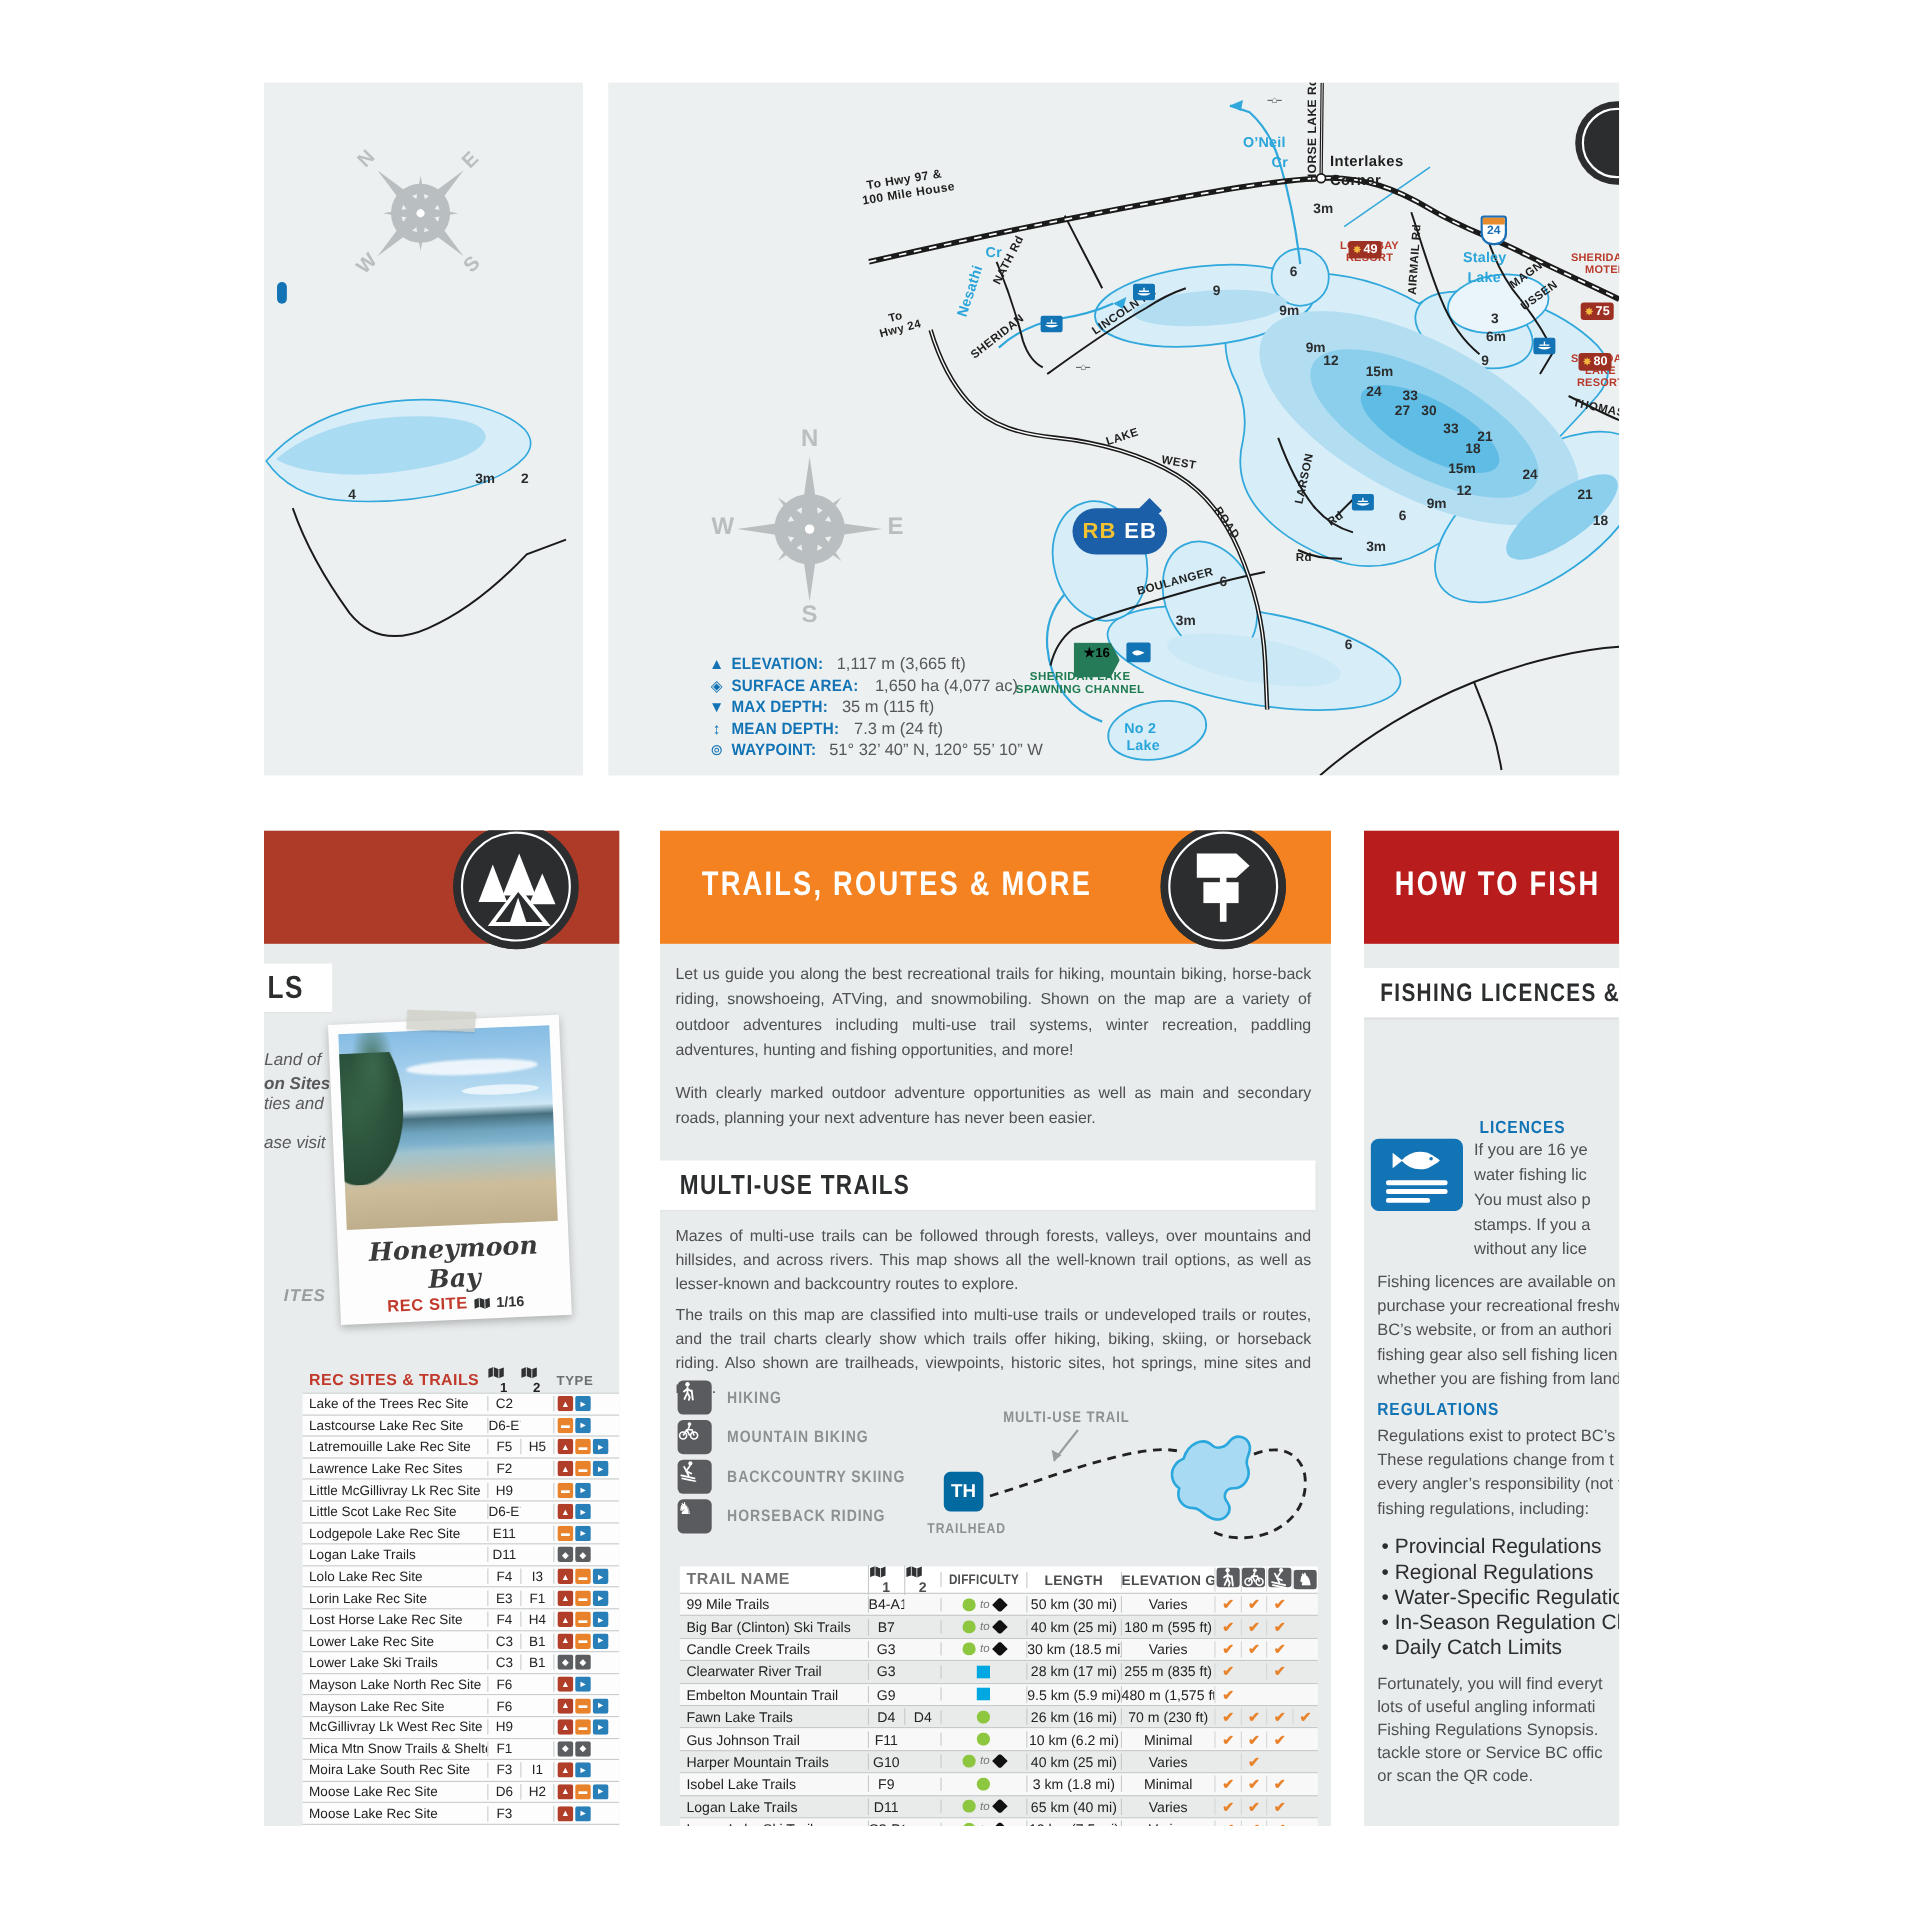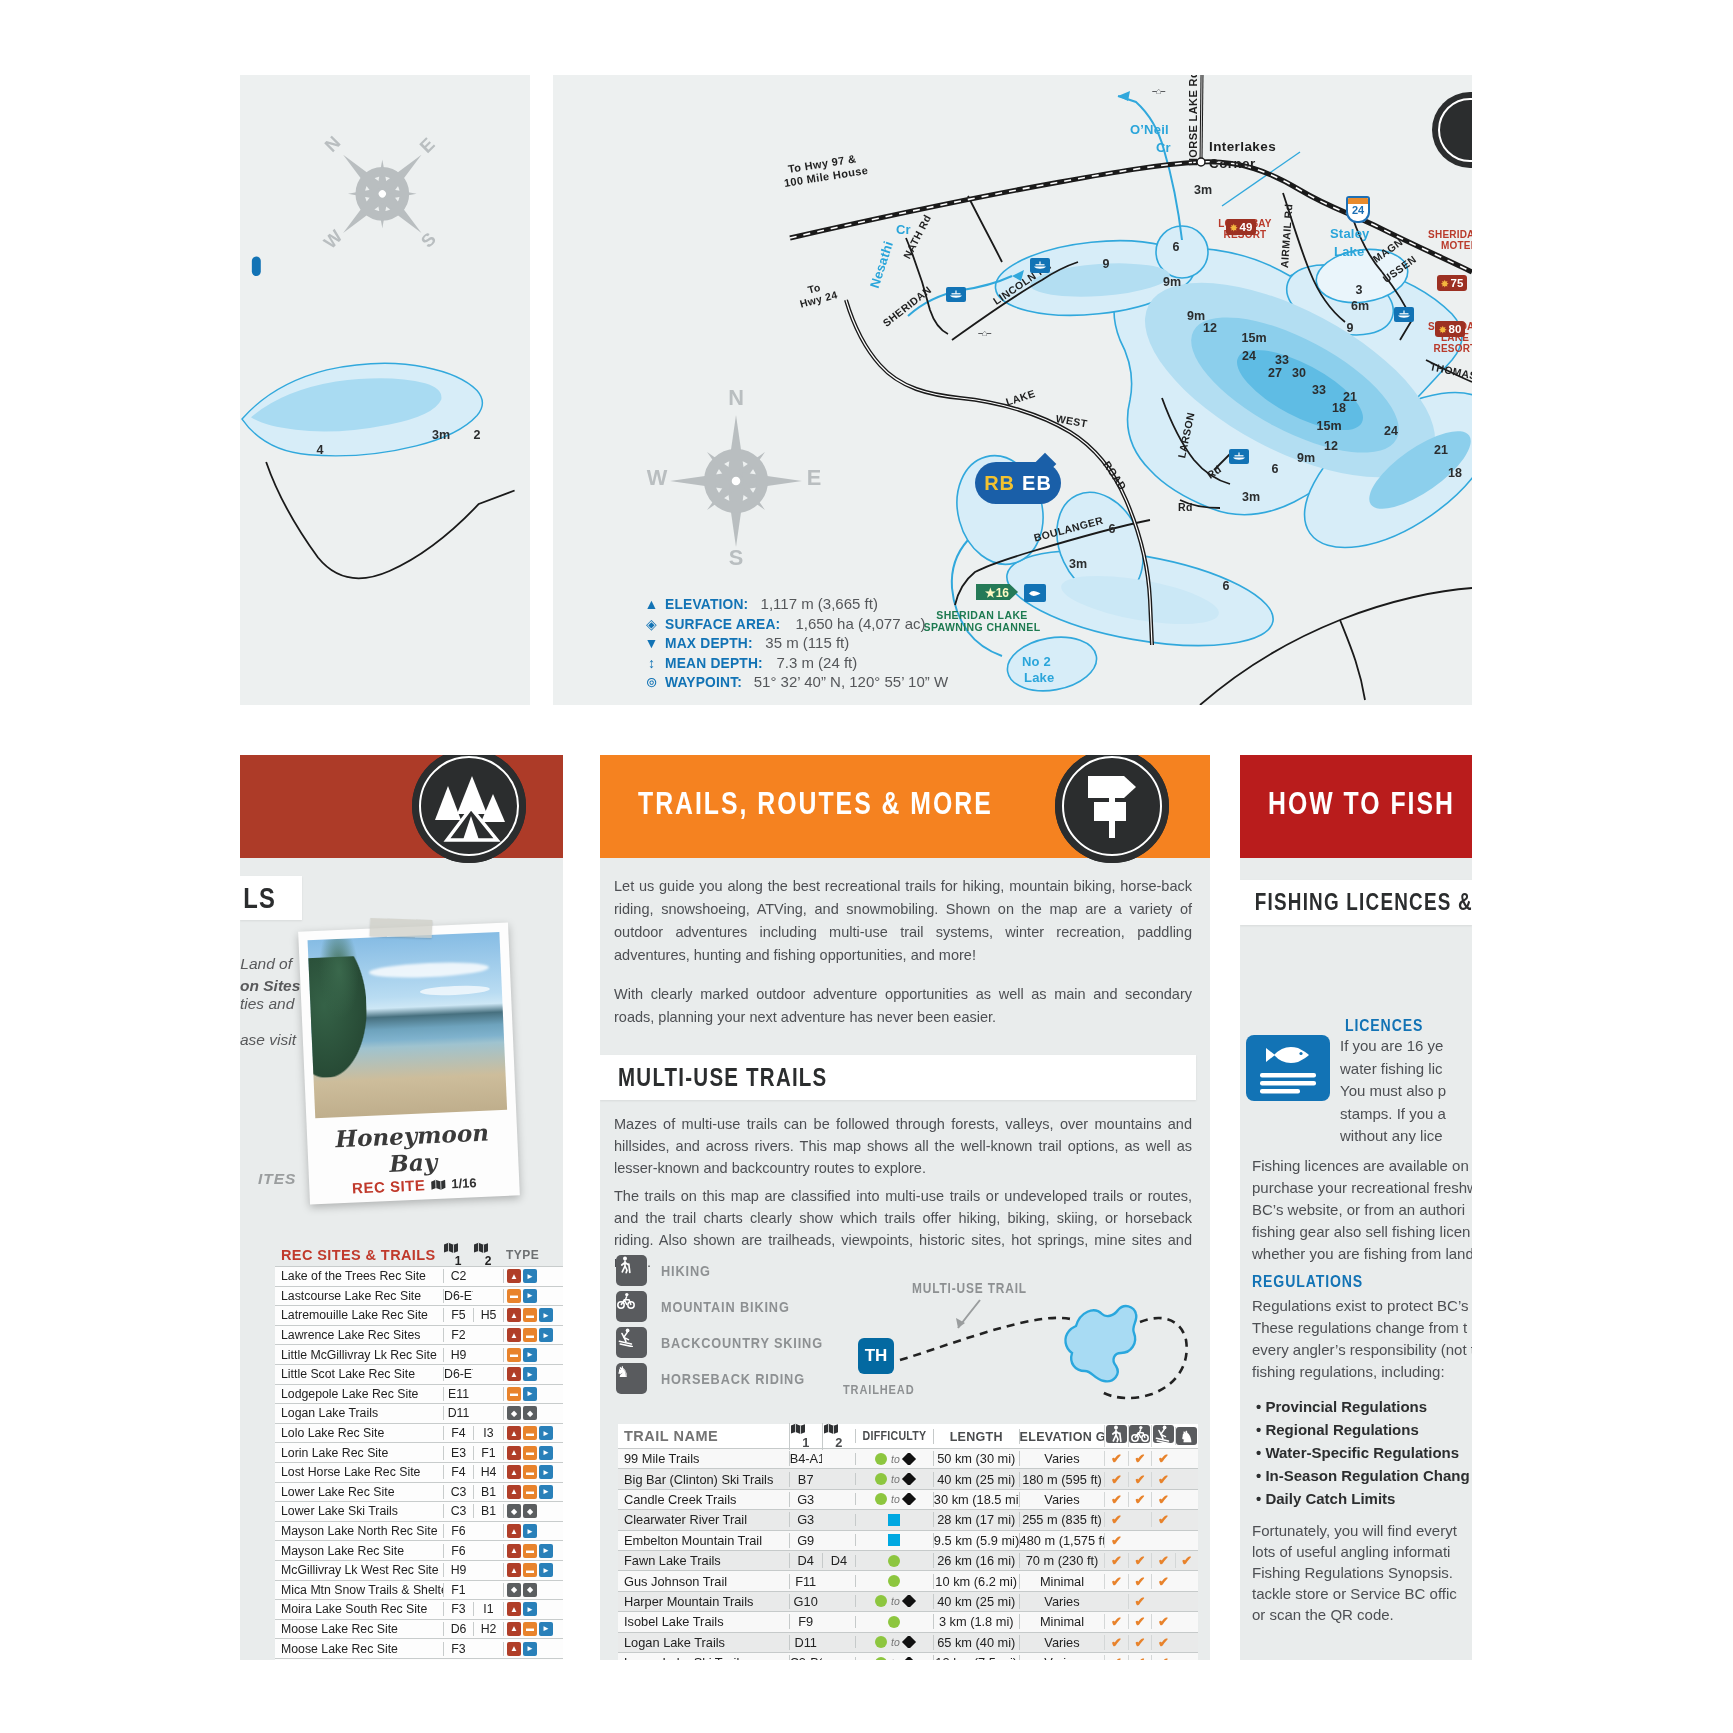--- a/index.html
+++ b/index.html
@@ -19,21 +19,21 @@
   .statline{display:flex;align-items:baseline;gap:5px;height:19.5px;font-size:15px;}
   .statline .ic{color:#1273b5;font-size:14px;width:17px;text-align:center;}
   .statline .lb{color:#1273b5;font-weight:bold;letter-spacing:.2px;transform:scaleX(.92);transform-origin:left;}
   .statline .vl{color:#55575a;white-space:nowrap;}
 
   .badge{position:absolute;background:#9c3022;color:#fff;border-radius:3px;height:16px;line-height:16px;font-size:11.5px;font-weight:bold;padding:0 4px;white-space:nowrap;margin-top:19px;}
   .badge .sun{color:#f4b63f;font-size:9px;margin-right:2px;}
   .shield{position:absolute;width:24px;height:27px;background:#fff;border:2.5px solid #1c6fb5;border-radius:3px 3px 11px 11px;box-sizing:border-box;text-align:center;}
   .shield .top{height:6px;background:#e88b2d;border-radius:1px 1px 0 0;}
   .shield .num{font-size:11px;font-weight:bold;color:#1c6fb5;line-height:13px;}
-  .star16{position:absolute;width:42px;height:16px;background:#257a57;color:#fef9c3;font-weight:bold;font-size:12px;line-height:19px;text-align:center;clip-path:polygon(0 0,80% 0,100% 50%,80% 100%,0 100%);}
+  .star16{position:absolute;width:42px;height:32px;background:#257a57;color:#000000;font-weight:bold;font-size:12px;line-height:19px;text-align:center;clip-path:polygon(0 0,80% 0,100% 50%,80% 100%,0 100%);}
   .mapicon{position:absolute;width:20px;height:15px;background:#1273b5;border-radius:2px;display:flex;align-items:center;justify-content:center;}
   .resticon{position:absolute;color:#4d4f53;font-size:9px;font-weight:bold;letter-spacing:-1px;}
   .rbeb{position:absolute;background:#1a5fa8;border-radius:21px;height:42px;display:flex;align-items:center;justify-content:center;gap:7px;font-weight:bold;font-size:20px;letter-spacing:1px;}
   .rbeb .tail{position:absolute;width:16px;height:16px;background:#1a5fa8;right:8px;top:-6px;transform:rotate(45deg);}
   .rbeb .rb{color:#f2c230;position:relative;}
   .rbeb .eb{color:#fff;position:relative;}
 
   
   .banner{position:absolute;height:103px;}
   .banner .title{position:absolute;top:31px;font-size:31px;font-weight:bold;color:#fff;letter-spacing:2.5px;white-space:nowrap;transform:scaleX(.8);transform-origin:left center;}
@@ -87,21 +87,21 @@
   .fragment{color:#58595b;font-size:15.5px;text-align:right;position:absolute;white-space:nowrap;font-style:italic;}
   .polaroid{position:absolute;background:#fdfdfd;box-shadow:0 3px 8px rgba(0,0,0,.25);padding:9px 9px 6px 9px;transform:rotate(-2.5deg);}
   .pcaption{font-family:"DejaVu Serif",serif;font-style:italic;font-weight:bold;font-size:23px;color:#3a3a3a;text-align:center;margin-top:8px;}
   .ptag{display:flex;align-items:center;justify-content:center;gap:5px;margin-top:1px;}
   .ptag .rs{color:#c0392b;font-weight:bold;font-size:15px;letter-spacing:.5px;}
   .ptag .pg{font-weight:bold;font-size:13px;color:#333;}
   .tape{position:absolute;background:rgba(205,205,198,.75);box-shadow:0 1px 2px rgba(0,0,0,.15);}
 
   .thbadge{position:absolute;width:36px;height:36px;background:#0369a1;border-radius:6px;color:#fff;font-weight:bold;font-size:17px;display:flex;align-items:center;justify-content:center;}
   .dlab{position:absolute;color:#8d9092;font-weight:bold;letter-spacing:1px;transform:scaleX(.85);transform-origin:left center;white-space:nowrap;}
-  .bullet{color:#2b2d2e;font-size:15px;font-weight:bold;white-space:nowrap;overflow:hidden;}
+  .bullet{color:#2b2d2e;font-size:19px;font-weight:normal;white-space:nowrap;overflow:hidden;}
 </style>
 </head>
 <body>
 
 <div id="page">
 
   <div class="panel" id="map-left" style="left:240px;top:75px;width:290px;height:630px;">
     <svg width="290" height="630" viewBox="240 75 290 705">
       <g id="compass-left">
           <g transform="translate(382,208) rotate(-45)">

